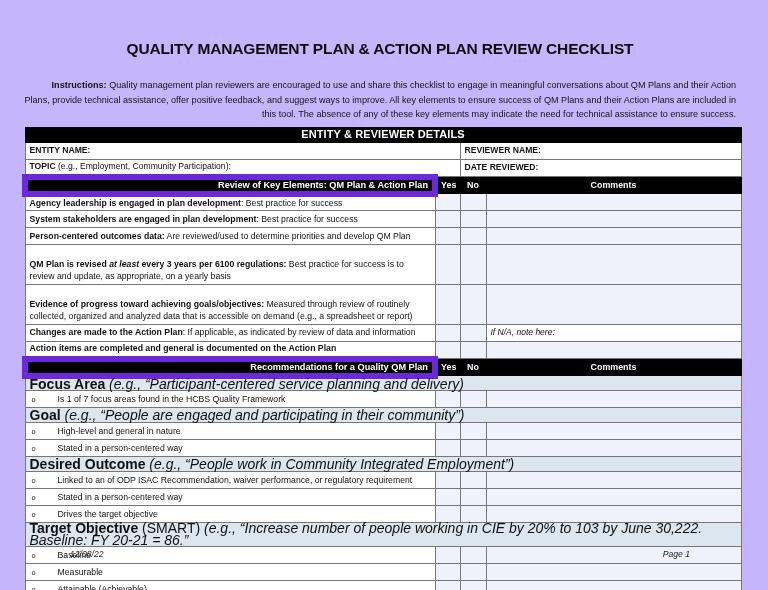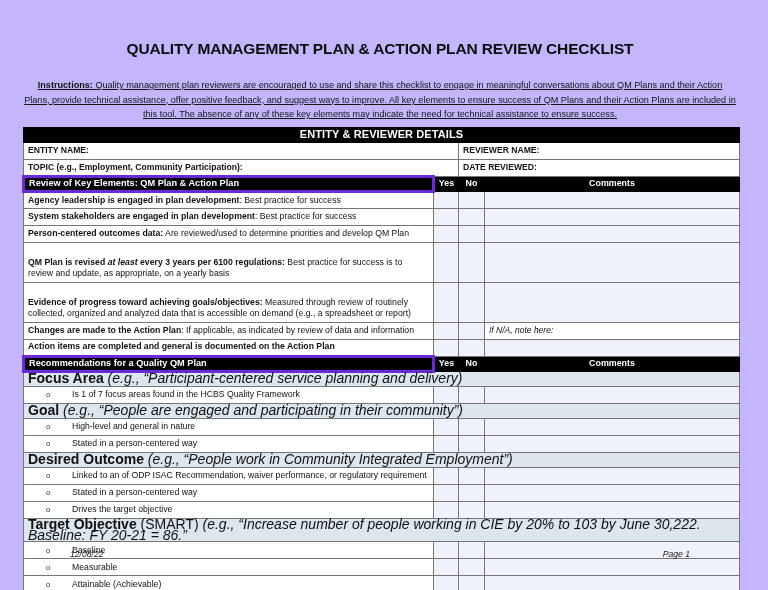--- a/index.html
+++ b/index.html
@@ -39,22 +39,21 @@
 
   
   .instructions {
     position: absolute;
     left: 24px;
     top: 78px;
     width: 712px;
     font-size: 9.1px;
     line-height: 14.6px;
     color: #141414;
-    text-align: center;
-    text-decoration: underline;
+    text-align: right;
   }
   .instructions b { font-weight: bold; }
 
   
   .tbl {
     position: absolute;
     left: 22px;
     top: 127px;
     width: 716px;
     border-collapse: collapse;
@@ -84,43 +83,43 @@
     text-align: center;
     height: 15px;
     font-size: 11px;
     border: 1px solid #000000;
     letter-spacing: 0.1px;
   }
   td.banner-left {
     background: #000000;
     color: #ffffff;
     font-weight: bold;
-    text-align: left;
+    text-align: right;
     height: 15px;
     font-size: 9.2px;
-    border: 3px solid #6d28d9;
+    border: 6px solid #6d28d9;
   }
   td.banner-sm {
     background: #000000;
     color: #ffffff;
     font-weight: bold;
     text-align: center;
     height: 14px;
     font-size: 8.9px;
     border: 1px solid #000000;
     padding: 0 2px;
   }
 
   
   td.white-cell {
     background: #ffffff;
     font-weight: bold;
     font-size: 8.6px;
   }
-  td.white-cell .norm { font-weight: bold; }
+  td.white-cell .norm { font-weight: normal; }
 
   
   td.item {
     background: #ffffff;
     font-size: 8.7px;
   }
   td.item b { font-weight: bold; }
   td.item i { font-style: italic; }
 
   td.tall { height: 28px; padding-top: 14px; padding-bottom: 2px; }
@@ -135,21 +134,21 @@
   td.subhead .ital {
     font-style: italic;
     font-weight: normal;
   }
   td.subhead .smart { font-weight: normal; }
 
   
   td.bullet {
     background: #ffffff;
     font-size: 8.7px;
-    padding-left: 22px;
+    padding-left: 6px;
   }
   .bullet-mark {
     display: inline-block;
     width: 26px;
     font-size: 7.4px;
     color: #222;
   }
   td.blank { background: #eff2fa; }
   td.note-cell {
     background: #ffffff;

